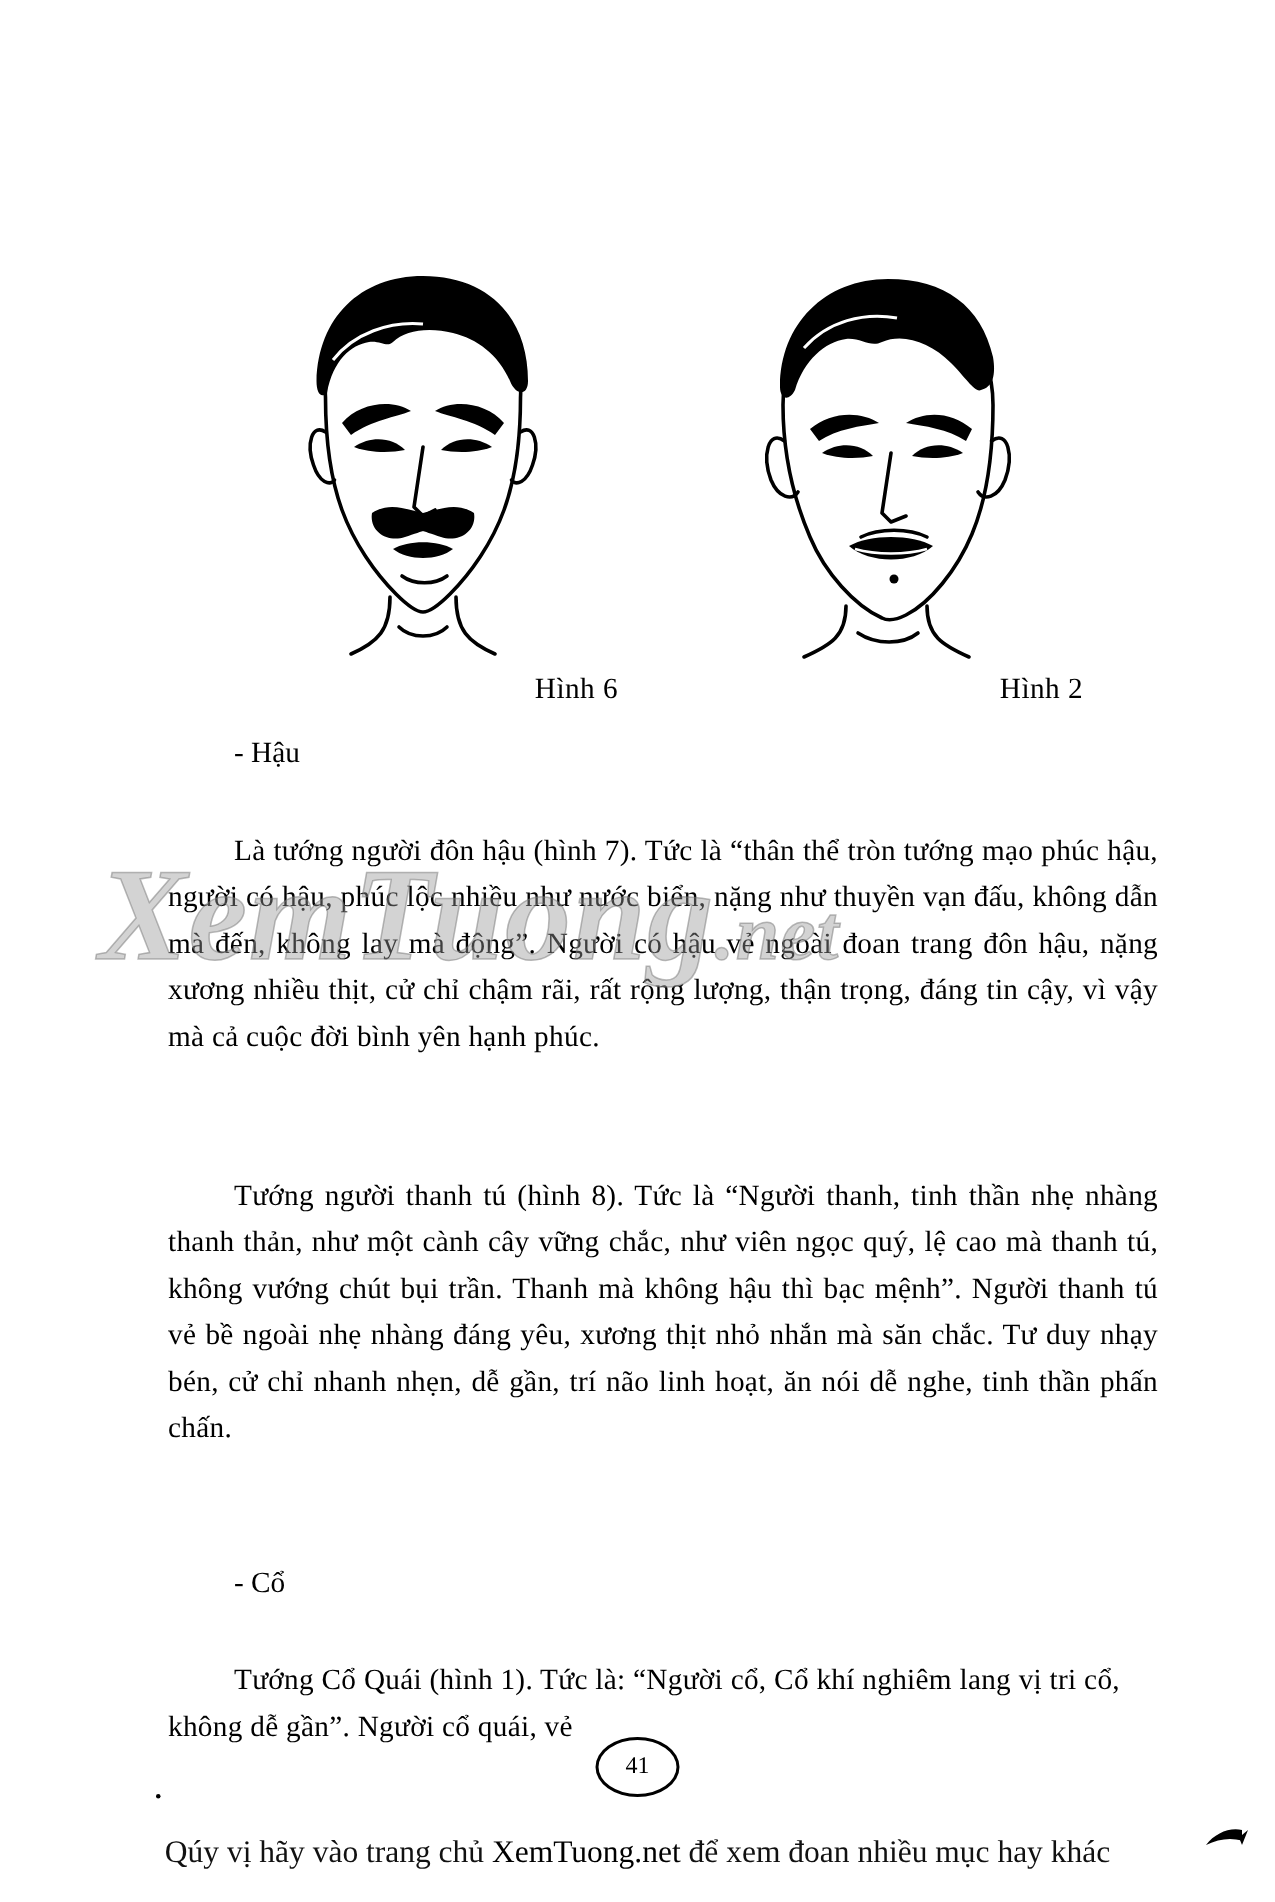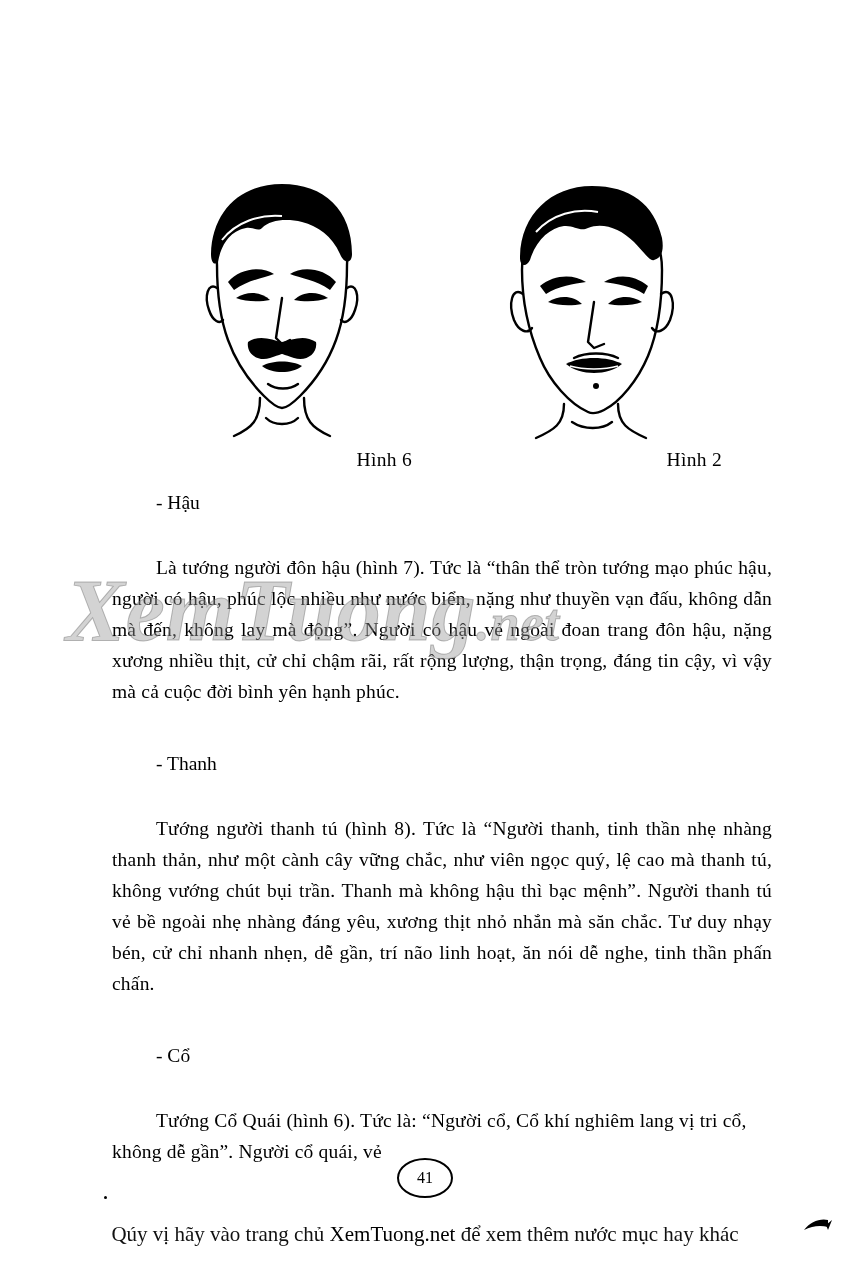--- a/index.html
+++ b/index.html
@@ -251,41 +251,40 @@
     </div>
 
   </div>
 
   <div class="text-col" id="sec-hau">
     <p class="bullet-line">- Hậu</p>
     <p class="para indent">Là tướng người đôn hậu (hình 7). Tức là “thân thể tròn tướng mạo phúc hậu, người có hậu, phúc lộc nhiều như nước biển, nặng như thuyền vạn đấu, không dẫn mà đến, không lay mà động”. Người có hậu vẻ ngoài đoan trang đôn hậu, nặng xương nhiều thịt, cử chỉ chậm rãi, rất rộng lượng, thận trọng, đáng tin cậy, vì vậy mà cả cuộc đời bình yên hạnh phúc.</p>
   </div>
 
   <div class="text-col" id="sec-thanh">
-    <p class="bullet-line">- Thanh</p>
     <p class="para indent">Tướng người thanh tú (hình 8). Tức là “Người thanh, tinh thần nhẹ nhàng thanh thản, như một cành cây vững chắc, như viên ngọc quý, lệ cao mà thanh tú, không vướng chút bụi trần. Thanh mà không hậu thì bạc mệnh”. Người thanh tú vẻ bề ngoài nhẹ nhàng đáng yêu, xương thịt nhỏ nhắn mà săn chắc. Tư duy nhạy bén, cử chỉ nhanh nhẹn, dễ gần, trí não linh hoạt, ăn nói dễ nghe, tinh thần phấn chấn.</p>
   </div>
 
   <div class="text-col" id="sec-co">
     <p class="bullet-line">- Cổ</p>
-    <p class="para indent nojust">Tướng Cổ Quái (hình 6). Tức là: “Người cổ, Cổ khí nghiêm lang vị tri cổ, không dễ gần”. Người cổ quái, vẻ</p>
+    <p class="para indent nojust">Tướng Cổ Quái (hình 1). Tức là: “Người cổ, Cổ khí nghiêm lang vị tri cổ, không dễ gần”. Người cổ quái, vẻ</p>
   </div>
 
   <div class="watermark">
     <span>XemTuong</span><span class="wm-small">.net</span>
   </div>
 
   <div class="page-number">
     <span>41</span>
   </div>
 
   <div class="dot-artifact"></div>
 
   <div class="footer-bar"></div>
   <div class="footer-text">
-    <span>Qúy vị hãy vào trang chủ </span><span class="footer-accent">XemTuong.net</span><span> để xem thêm nước mục hay khác</span>
+    <span>Qúy vị hãy vào trang chủ </span><span class="footer-accent">XemTuong.net</span><span> để xem đoan nhiều mục hay khác</span>
   </div>
   <svg class="footer-arrow" viewBox="0 0 34 24">
     <path d="M30 4 C22 2 12 6 6 14 C14 10 22 9 30 11 Z" fill="#000"></path>
     <path d="M28 9 L34 4 L30 14 Z" fill="#000"></path>
   </svg>
 
 </div>
 
 </body></html>

